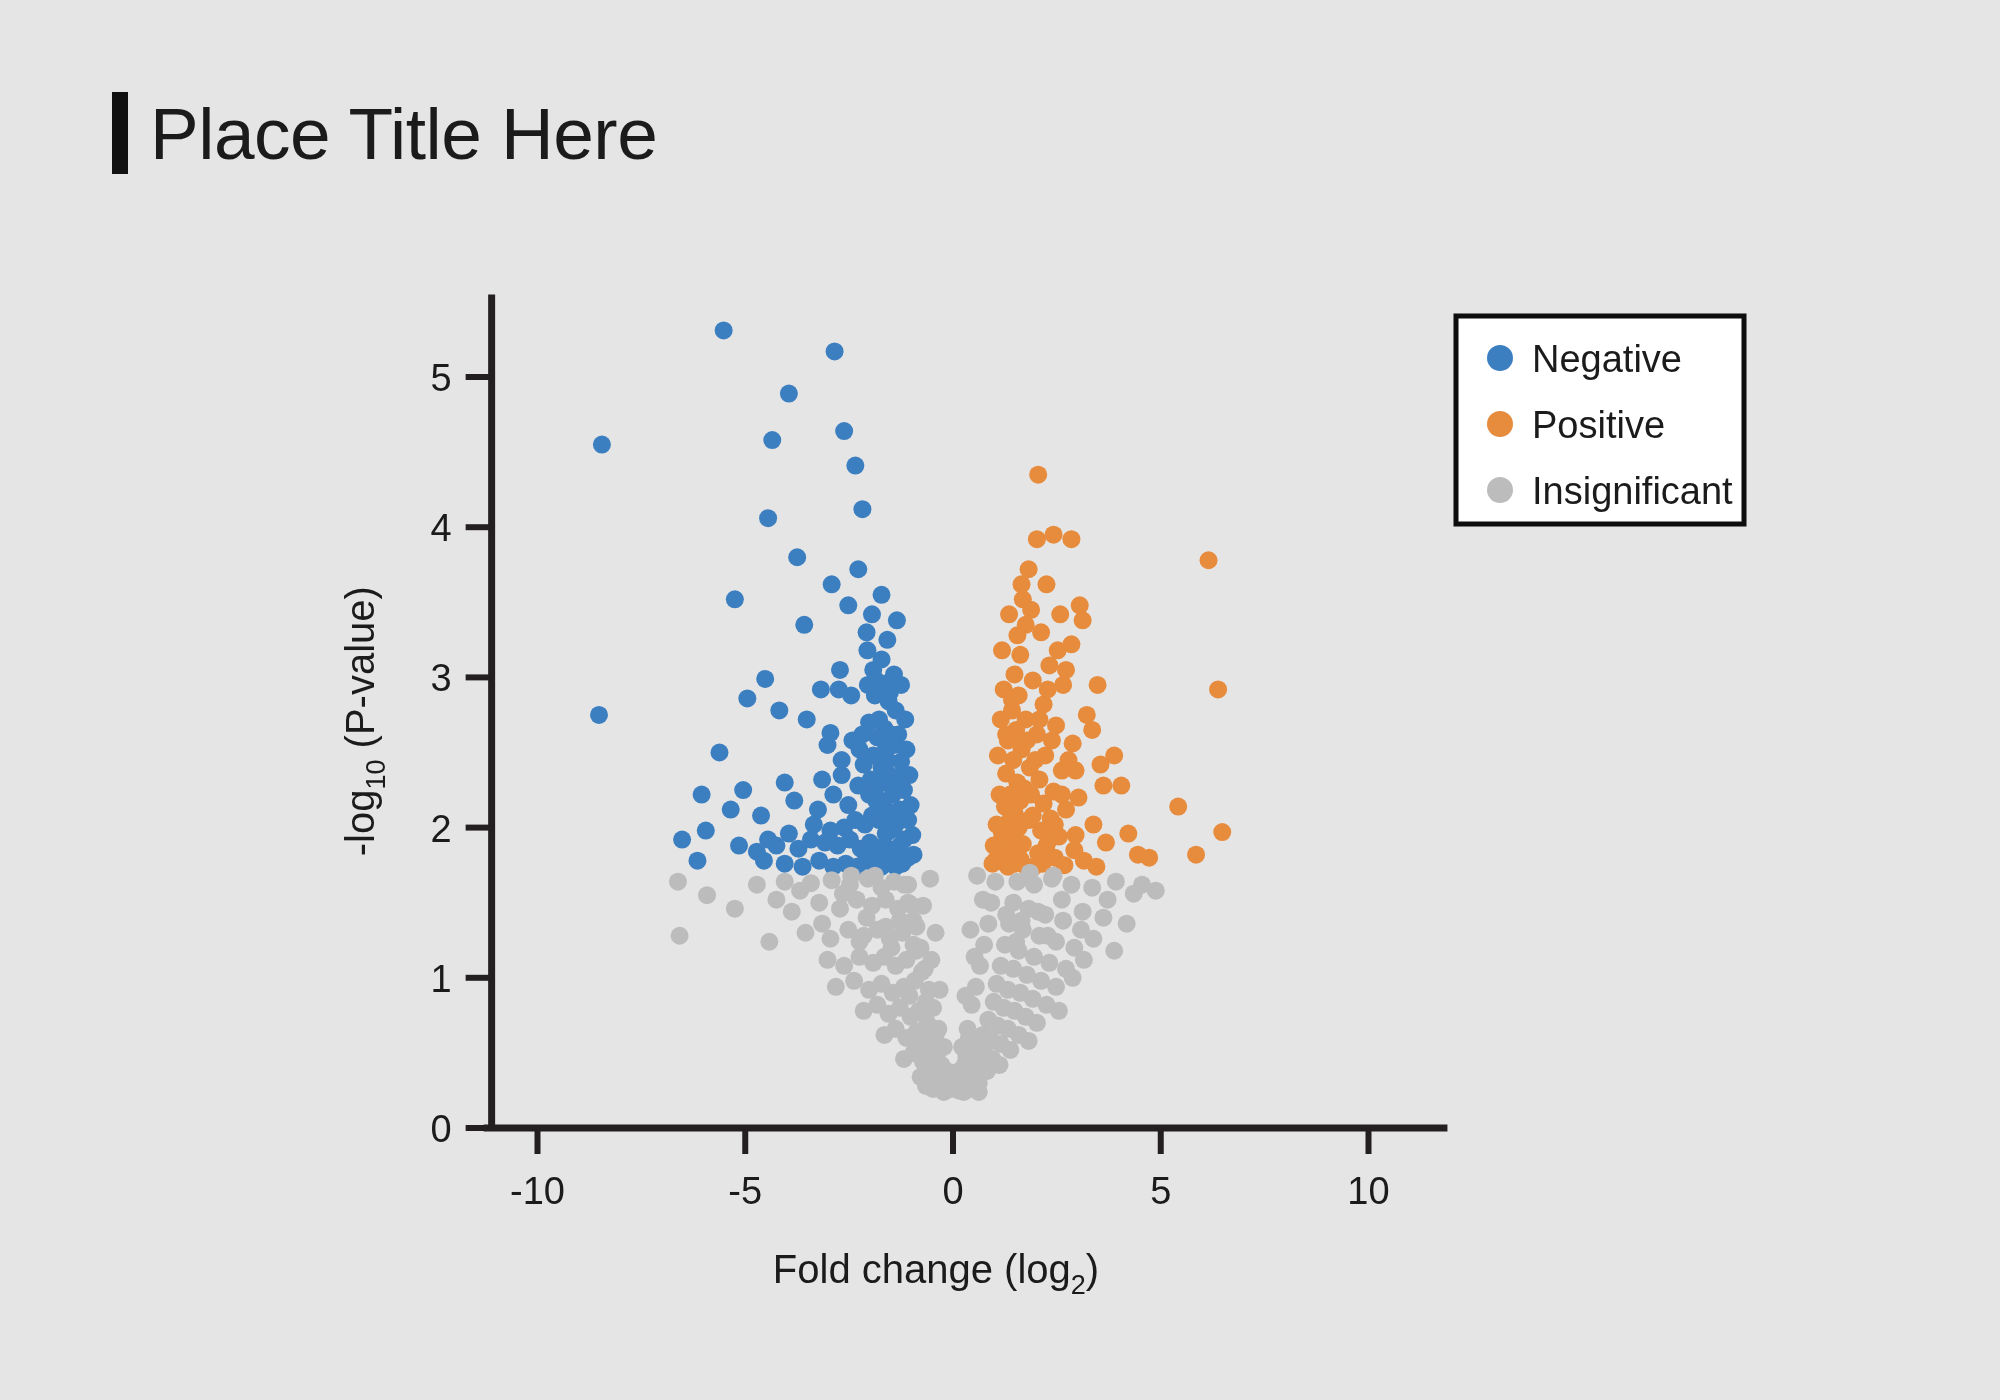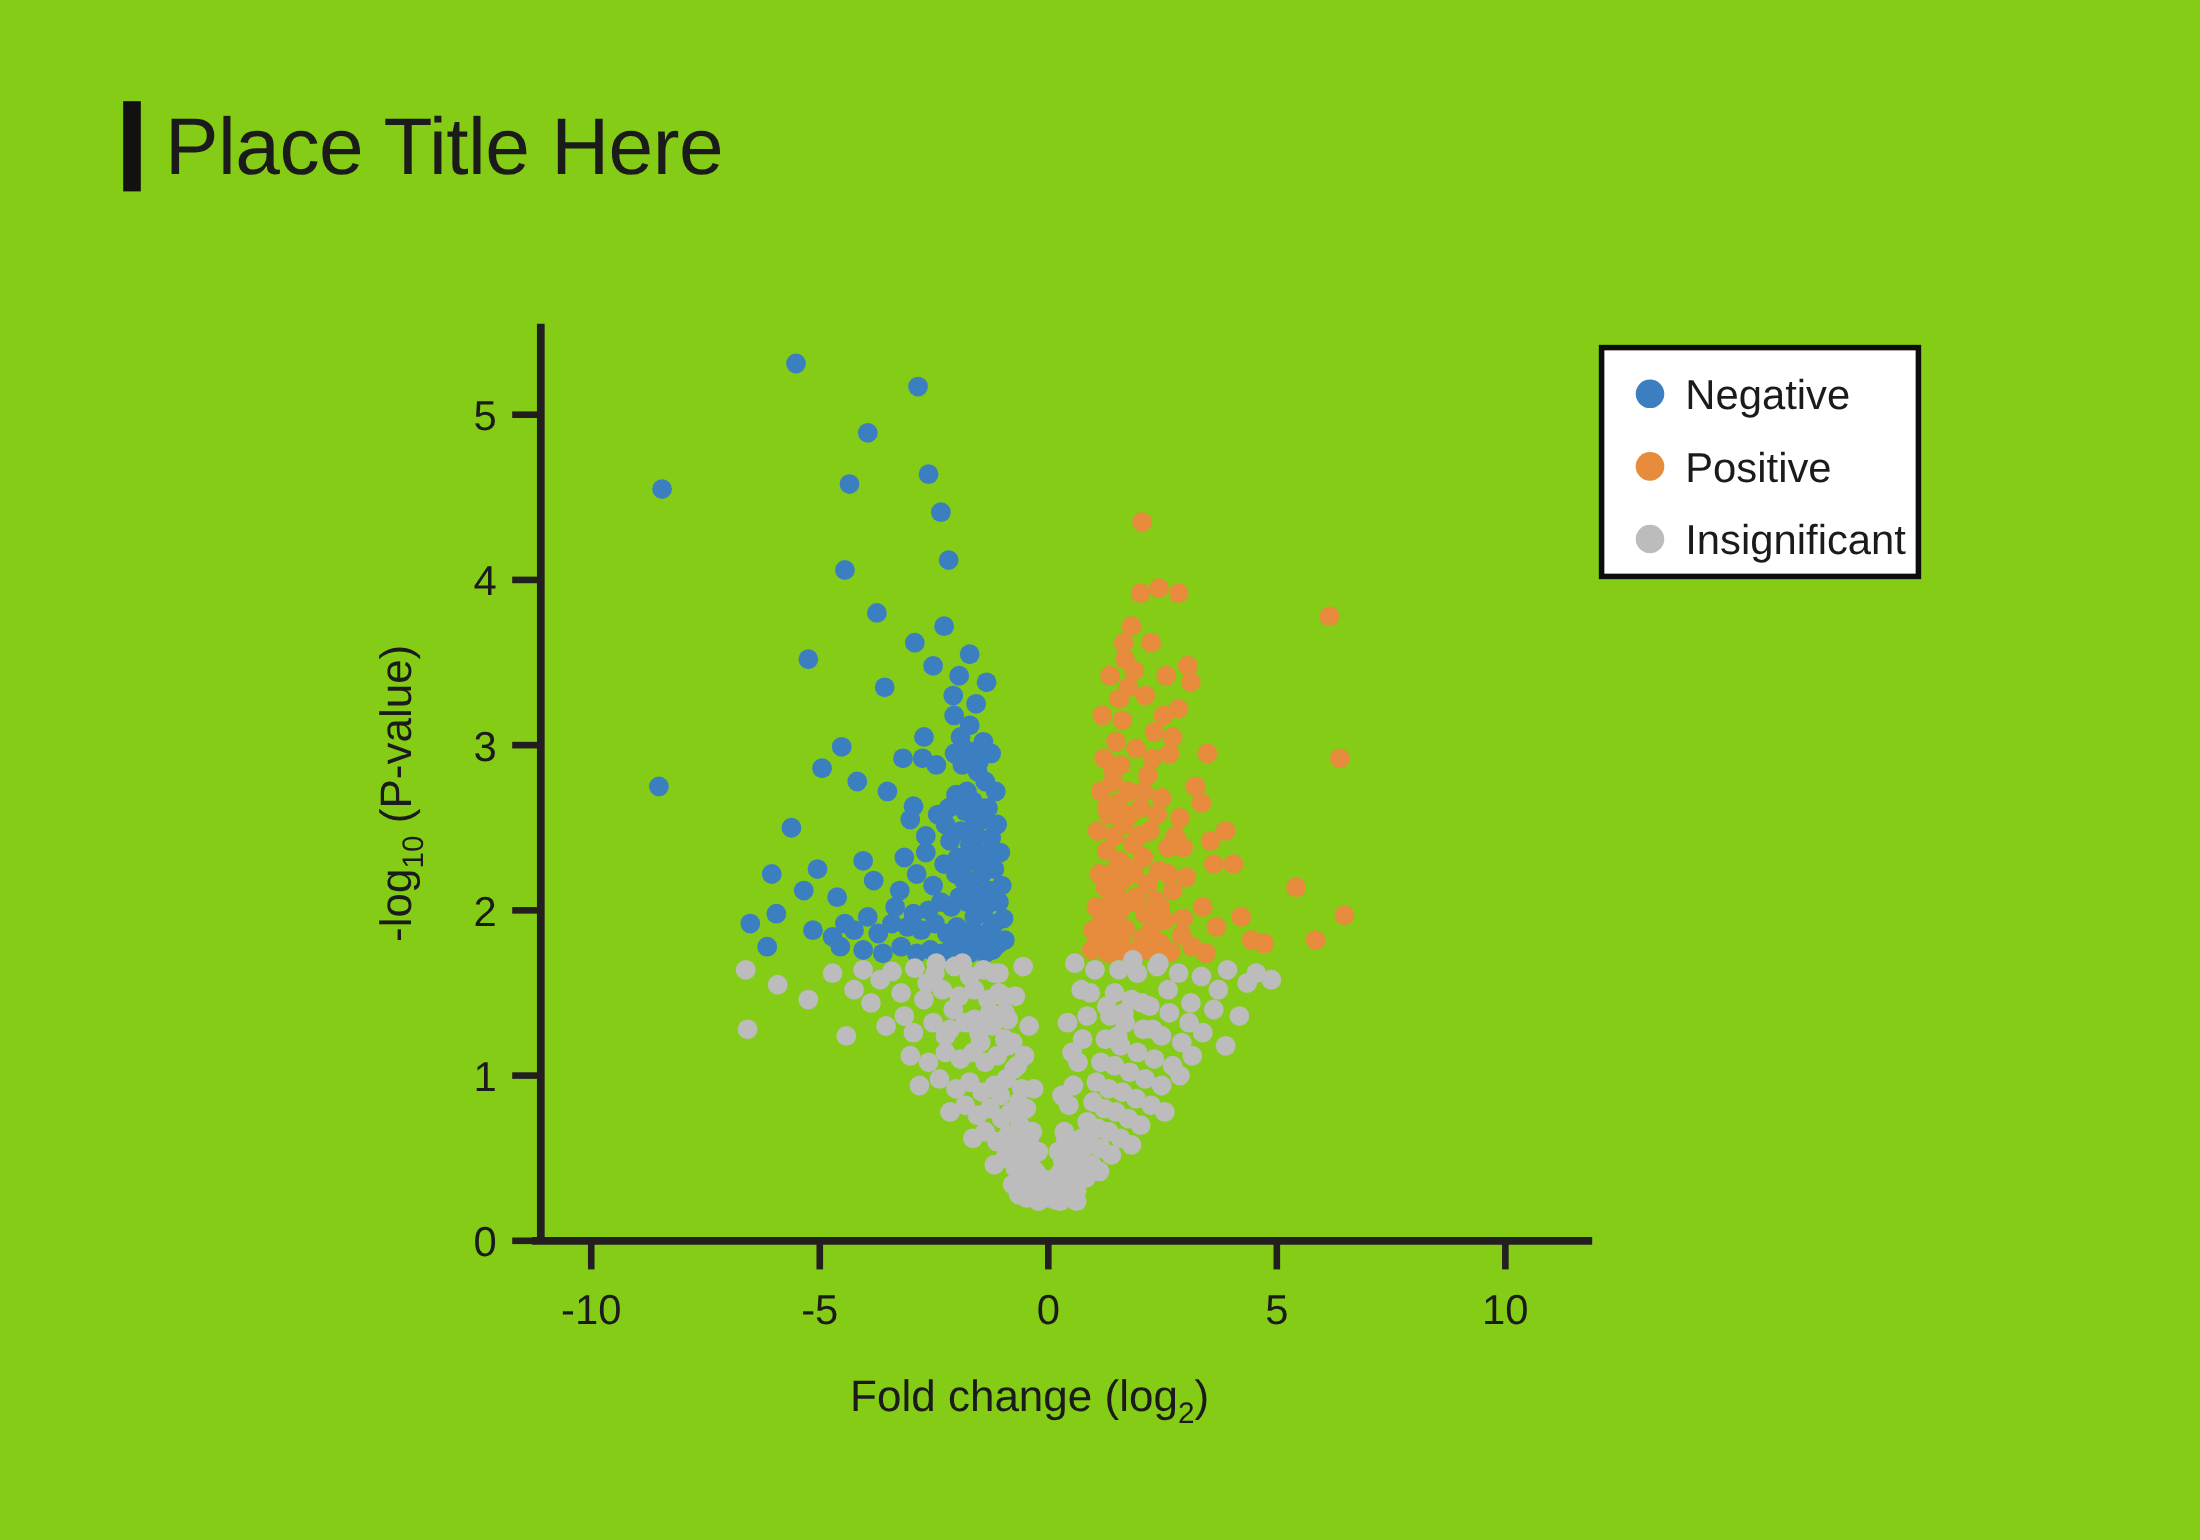--- a/index.html
+++ b/index.html
@@ -12,21 +12,21 @@
     width: 2000px;
     height: 1400px;
     font-family: "Liberation Sans", sans-serif;
     color: #1a1a1a;
     overflow: hidden;
     position: relative;
   }
   #slide {
     position: absolute;
     inset: 0;
-    background: #84cc16;
+    background: #e5e5e5;
   }
   
   #title-block {
     position: absolute;
     left: 112px;
     top: 92px;
     display: flex;
     align-items: center;
     gap: 22px;
   }

